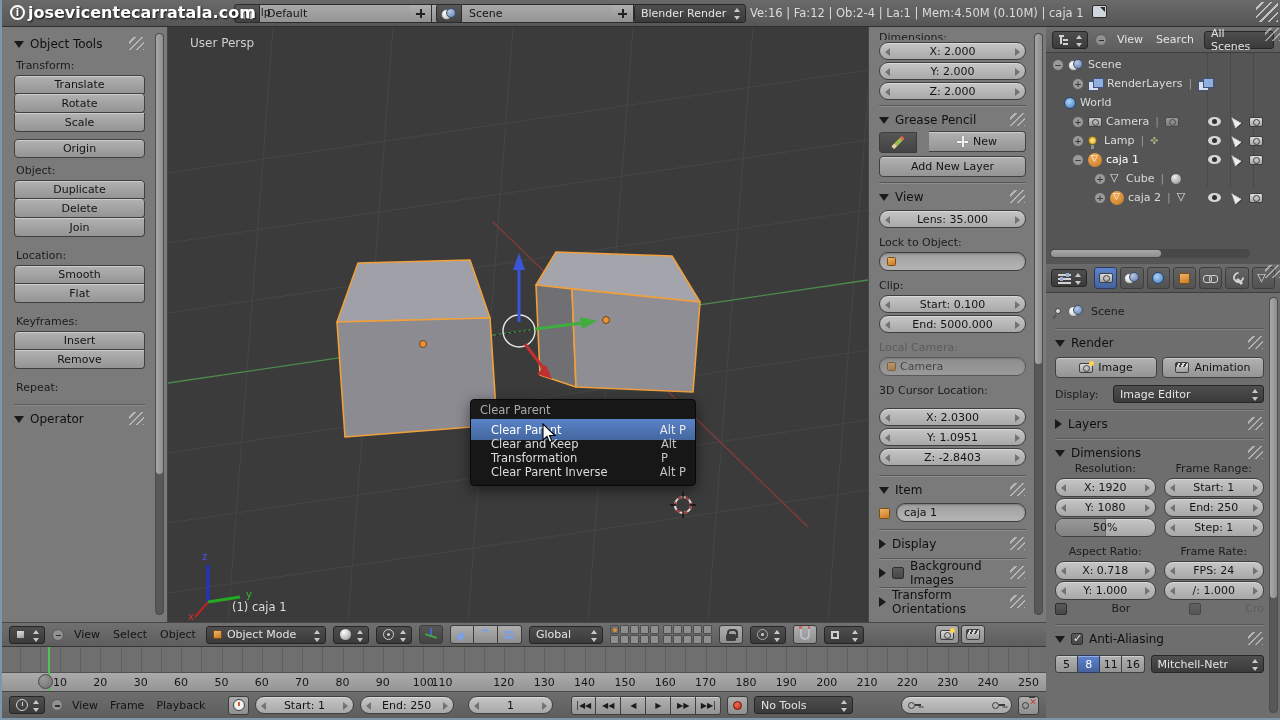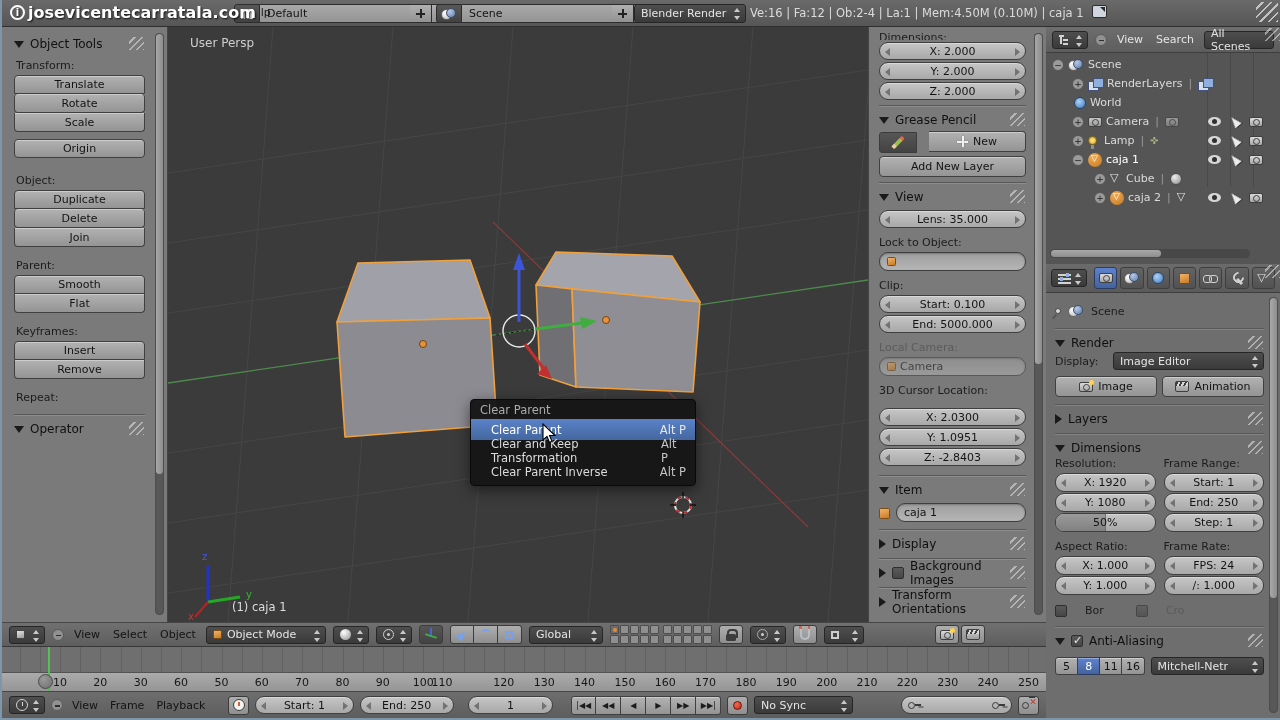--- a/index.html
+++ b/index.html
@@ -247,21 +247,21 @@
 
   
   .props { left:1046px; top:264px; width:234px; height:454px; background:#6e6e6e; overflow:hidden; }
   .pr-header { height:29px; background:linear-gradient(#6b6b6b,#5a5a5a); border-bottom:1px solid #3e3e3e;
     display:flex; align-items:center; gap:3px; padding:0 5px; }
   .tab { width:25px; height:22px; border-radius:3px; display:flex; align-items:center; justify-content:center;
     background:linear-gradient(#636363,#525252); border:1px solid #3e3e3e; }
   .tab.sel { background:linear-gradient(#5d83cf,#44629c); border-color:#2c3c60; }
   .pr-body { padding:6px 16px 0 9px; position:relative; }
   .pr-body .num { height:19px; }
-  .col2 { display:flex; gap:8px; }
+  .col2 { display:flex; gap:8px;text-align:center; }
   .col2 > div { flex:1; }
   .samples { display:flex; flex:1; }
   .samples .btn { flex:1; border-radius:0; border-left-width:0; height:18px; }
   .samples .btn:first-child { border-radius:3px 0 0 3px; border-left-width:1px; }
   .samples .btn:last-child { border-radius:0 3px 3px 0; }
 
   .corner-hatch-window { position:absolute; right:2px; top:2px; width:22px; height:20px;
     background:repeating-linear-gradient(135deg, transparent 0 4px, rgba(235,235,235,.7) 4px 6px); }
 </style>
 </head>
@@ -323,27 +323,27 @@
       <span class="hatch"></span>
     </div>
     <div class="ts-lbl lbl">Transform:</div>
     <div class="stack">
       <div class="btn">Translate</div>
       <div class="btn">Rotate</div>
       <div class="btn">Scale</div>
     </div>
     <div class="ts-gap"></div>
     <div class="btn">Origin</div>
-    <div class="ts-lbl lbl" style="margin-top:16px;">Object:</div>
+    <div class="ts-lbl lbl" style="margin-top:6px;">Object:</div>
     <div class="stack">
       <div class="btn">Duplicate</div>
       <div class="btn">Delete</div>
       <div class="btn">Join</div>
     </div>
-    <div class="ts-lbl lbl" style="margin-top:12px;">Parent:</div>
+    <div class="ts-lbl lbl" style="margin-top:12px;">Location:</div>
     <div class="stack">
       <div class="btn">Smooth</div>
       <div class="btn">Flat</div>
     </div>
     <div class="ts-lbl lbl" style="margin-top:12px;">Keyframes:</div>
     <div class="stack">
       <div class="btn">Insert</div>
       <div class="btn">Remove</div>
     </div>
     <div class="ts-lbl lbl" style="margin-top:12px;">Repeat:</div>
@@ -770,21 +770,21 @@
       <div class="btn">◀◀</div>
       <div class="btn">◀</div>
       <div class="btn">▶</div>
       <div class="btn">▶▶</div>
       <div class="btn">▶▶|</div>
     </div>
     <div class="sq-btn">
         <span class="rec-dot"></span>
       </div>
     <div class="dd" style="width:112px;">
-      <span>No Sync</span>
+      <span>No Tools</span>
       <span class="ud"></span>
     </div>
     <div class="num" style="width:128px;margin-left:42px;justify-content:space-between;padding:0 6px;">
       <span class="i-key"></span>
       <span class="i-key"></span>
     </div>
     <div class="sq-btn">
         <span class="i-key i-keyx"></span>
       </div>
   </div>
@@ -813,21 +813,21 @@
         <span class="i-scene"></span>
         <span>Scene</span>
       </div>
       <div class="orow" style="padding-left:26px;">
         <span class="expander">+</span>
         <span class="i-rlayer"></span>
         <span>RenderLayers</span>
         <span class="pipe">|</span>
         <span class="i-rlayer"></span>
       </div>
-      <div class="orow" style="padding-left:28px;">
+      <div class="orow" style="padding-left:18px;">
         <span class="i-world"></span>
         <span>World</span>
       </div>
       <div class="orow" style="padding-left:26px;">
         <span class="expander">+</span>
         <span class="i-cam" style="opacity:.85;"></span>
         <span>Camera</span>
         <span class="pipe">|</span>
         <span class="i-cam" style="opacity:.5;"></span>
         <div class="toggles">
@@ -917,35 +917,35 @@
         <span class="i-pin"></span>
         <span class="i-scene"></span>
         <span class="lbl">Scene</span>
       </div>
       <div class="sep"></div>
       <div class="phdr">
         <span class="tri-d"></span>
         <span>Render</span>
         <span class="hatch"></span>
       </div>
+      <div class="flex" style="gap:5px;margin:5px 0 7px;">
+        <div class="btn" style="flex:1;height:21px;">
+          <span class="i-cam star"></span>
+          <span>Image</span>
+        </div>
+        <div class="btn" style="flex:1;height:21px;">
+          <span class="i-clap"></span>
+          <span>Animation</span>
+        </div>
+      </div>
       <div class="flex" style="gap:6px;margin-bottom:6px;">
         <span class="lbl" style="width:52px;">Display:</span>
         <div class="dd" style="flex:1;">
           <span>Image Editor</span>
           <span class="ud"></span>
-        </div>
-      </div>
-      <div class="flex" style="gap:5px;margin:5px 0 7px;">
-        <div class="btn" style="flex:1;height:21px;">
-          <span class="i-cam star"></span>
-          <span>Image</span>
-        </div>
-        <div class="btn" style="flex:1;height:21px;">
-          <span class="i-clap"></span>
-          <span>Animation</span>
         </div>
       </div>
       <div class="sep"></div>
       <div class="phdr">
         <span class="tri-r"></span>
         <span>Layers</span>
         <span class="hatch"></span>
       </div>
       <div class="sep"></div>
       <div class="phdr">
@@ -987,21 +987,21 @@
               <span>Step: 1</span>
               <span class="ar"></span>
             </div>
         </div>
       </div>
       <div class="col2" style="margin-top:8px;">
         <div>
           <div class="lbl" style="margin-bottom:3px;">Aspect Ratio:</div>
           <div class="num">
               <span class="al"></span>
-              <span>X: 1.000</span>
+              <span>X: 0.718</span>
               <span class="ar"></span>
             </div>
           <div class="num" style="margin-top:1px;">
               <span class="al"></span>
               <span>Y: 1.000</span>
               <span class="ar"></span>
             </div>
         </div>
         <div>
           <div class="lbl" style="margin-bottom:3px;">Frame Rate:</div>
@@ -1010,21 +1010,21 @@
               <span>FPS: 24</span>
               <span class="ar"></span>
             </div>
           <div class="num" style="margin-top:1px;">
               <span class="al"></span>
               <span>/: 1.000</span>
               <span class="ar"></span>
             </div>
         </div>
       </div>
-      <div class="flex" style="gap:18px;margin-top:9px;">
+      <div class="flex" style="gap:18px;margin-top:2px;justify-content:space-between;">
         <span class="chk"></span>
         <span class="lbl">Bor</span>
         <span class="chk" style="margin-left:14px;opacity:.6;"></span>
         <span class="lbl dim">Cro</span>
       </div>
       <div class="sep" style="margin-top:9px;"></div>
       <div class="phdr">
         <span class="tri-d"></span>
         <span class="chk on"></span>
         <span>Anti-Aliasing</span>

